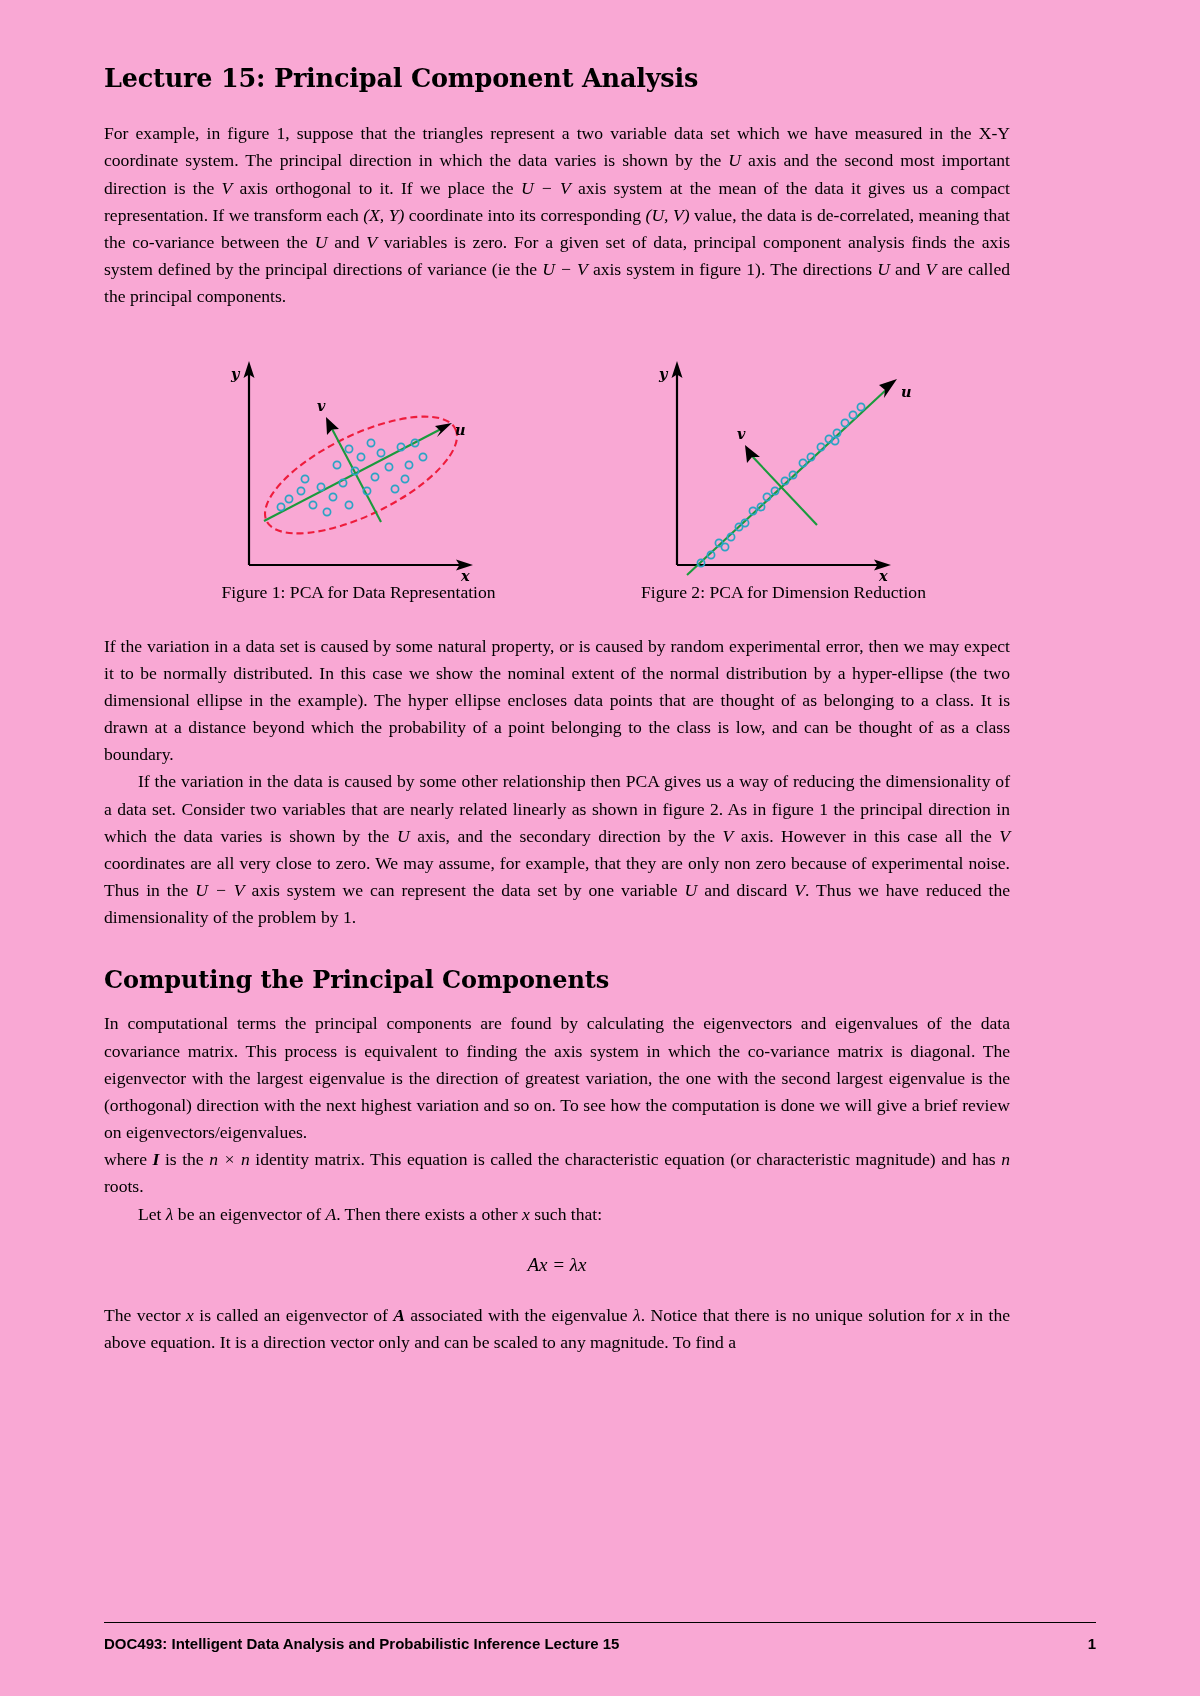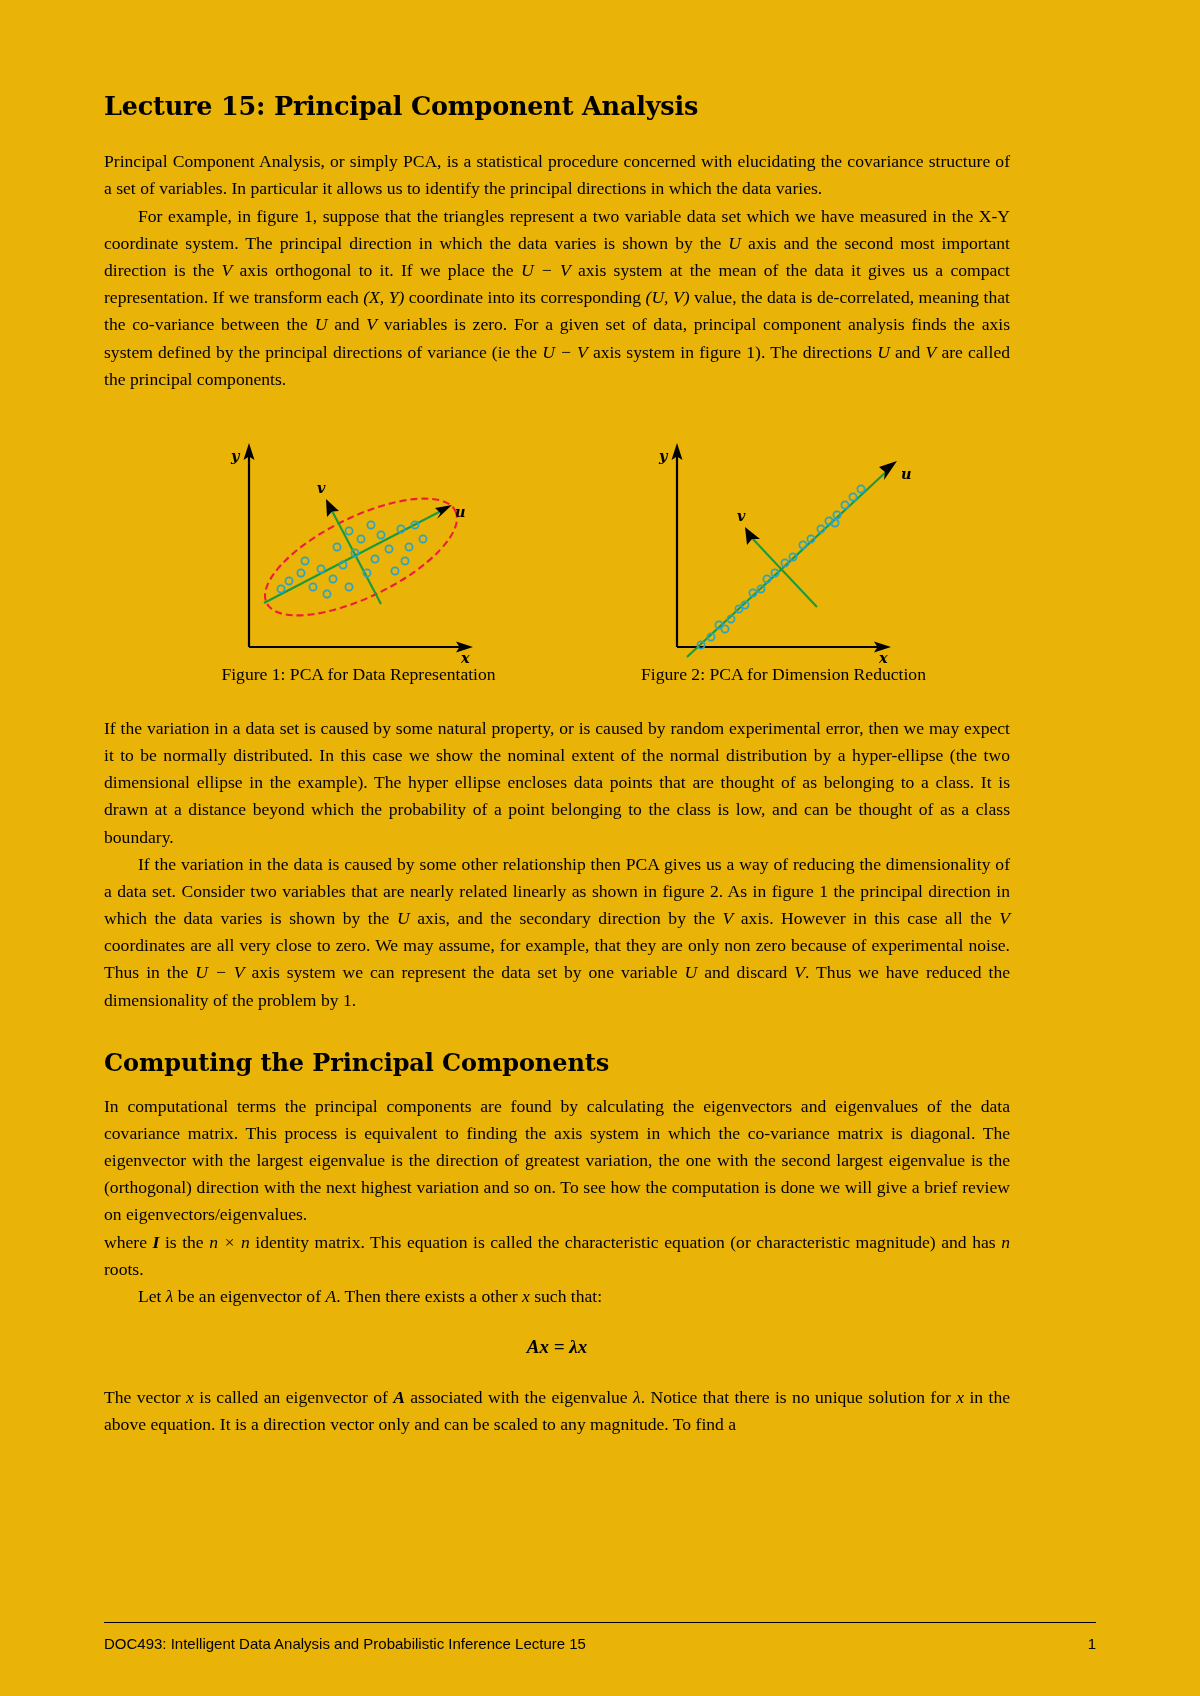--- a/index.html
+++ b/index.html
@@ -9,22 +9,22 @@
   }
   body {
     font-family: "Liberation Serif", "DejaVu Serif", serif;
     color: #000000;
   }
   .page {
     position: relative;
     width: 1200px;
     height: 1696px;
     box-sizing: border-box;
-    padding: 92px 190px 0 104px;
-    background: #eab308;
+    padding: 64px 190px 0 104px;
+    background: #f9a8d4;
     overflow: hidden;
   }
   h1.doc-title {
     font-family: "DejaVu Serif", "Liberation Serif", serif;
     font-size: 25.5px;
     font-weight: bold;
     line-height: 1.15;
     margin: 0 0 27px 0;
     letter-spacing: -0.2px;
   }
@@ -50,21 +50,21 @@
   .mi { font-style: italic; font-family: "Liberation Serif", serif; }
   .mb { font-style: italic; font-weight: bold; font-family: "Liberation Serif", serif; }
 
   .equation {
     text-align: center;
     font-size: 19px;
     margin: 26px 0 26px 0;
     font-family: "Liberation Serif", serif;
   }
   .equation .eq-it { font-style: italic; }
-  .equation .eq-bi { font-style: italic; font-weight: bold; }
+  .equation .eq-bi { font-style: italic; font-weight: normal; }
 
   
   .figures {
     display: flex;
     justify-content: space-between;
     margin: 36px 0 0 0;
     padding: 0 14px 0 42px;
   }
   .figure-block {
     width: 430px;
@@ -79,41 +79,41 @@
     text-align: center;
     white-space: nowrap;
   }
 
   
   .footer {
     position: absolute;
     left: 104px;
     right: 104px;
     bottom: 44px;
+    font-weight: bold;
   }
   .footer-rule {
     border-top: 1.6px solid #000;
     margin-bottom: 12px;
   }
   .footer-row {
     display: flex;
     justify-content: space-between;
     align-items: baseline;
     font-family: "Liberation Sans", sans-serif;
     font-size: 15px;
   }
 </style>
 </head>
 <body>
 
 <div class="page">
 
   <h1 class="doc-title">Lecture 15: Principal Component Analysis</h1>
 
-  <p class="body-text no-indent"><span>Principal Component Analysis, or simply PCA, is a statistical procedure concerned with elucidating the covariance structure of a set of variables. In particular it allows us to identify the principal directions in which the data varies.</span></p>
 
   <p class="body-text"><span>For example, in figure 1, suppose that the triangles represent a two variable data set which we have measured in the X-Y coordinate system. The principal direction in which the data varies is shown by the </span><span class="mi">U</span><span> axis and the second most important direction is the </span><span class="mi">V</span><span> axis orthogonal to it. If we place the </span><span class="mi">U − V</span><span> axis system at the mean of the data it gives us a compact representation. If we transform each </span><span class="mi">(X, Y)</span><span> coordinate into its corresponding </span><span class="mi">(U, V)</span><span> value, the data is de-correlated, meaning that the co-variance between the </span><span class="mi">U</span><span> and </span><span class="mi">V</span><span> variables is zero. For a given set of data, principal component analysis finds the axis system defined by the principal directions of variance (ie the </span><span class="mi">U − V</span><span> axis system in figure 1). The directions </span><span class="mi">U</span><span> and </span><span class="mi">V</span><span> are called the principal components.</span></p>
 
   <div class="figures">
 
     <div class="figure-block fig1">
       <svg class="figure-canvas" viewBox="0 0 300 235">
 
         <line x1="40" y1="218" x2="40" y2="26" stroke="#000" stroke-width="2.2"></line>
         <polygon points="40,14 34.5,31 40,27.5 45.5,31" fill="#000"></polygon>

